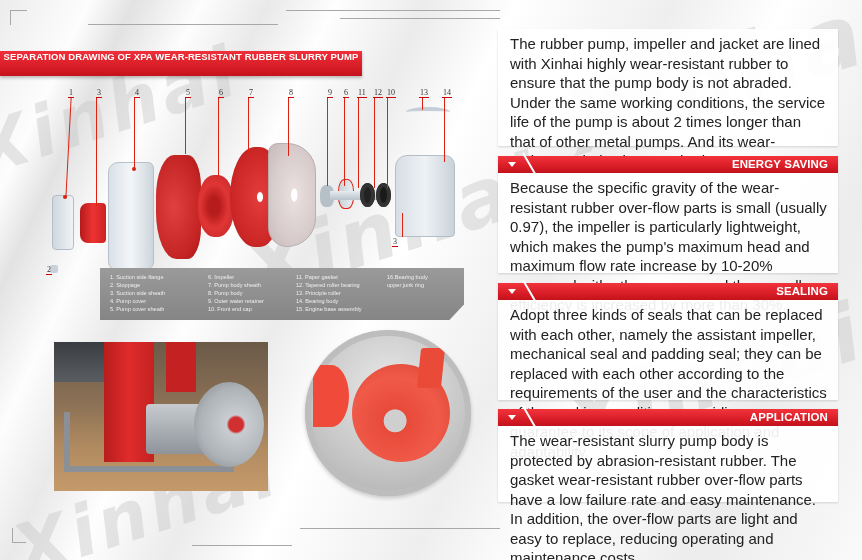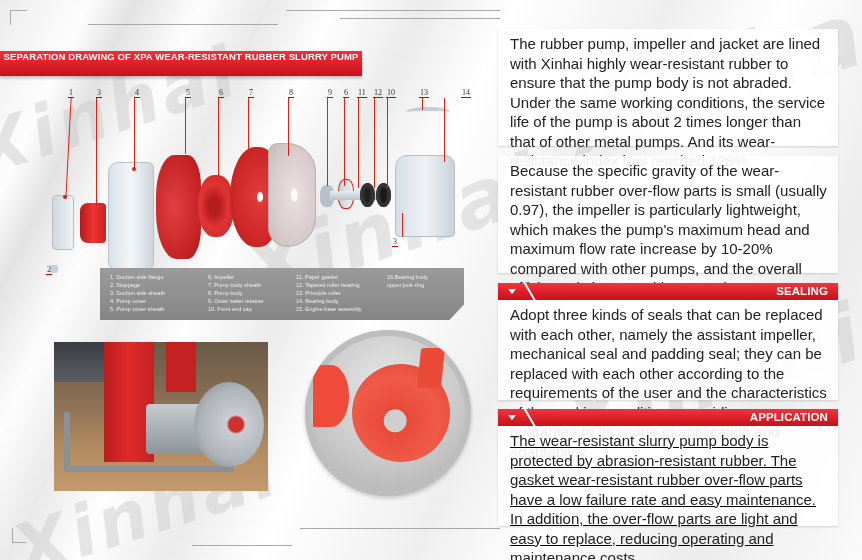--- a/index.html
+++ b/index.html
@@ -173,21 +173,21 @@
 
   <span class="callout" style="left:343px;top:3px;">12</span>
   <div class="leader" style="left:344px;top:13px;height:90px;"></div>
 
   <span class="callout" style="left:356px;top:3px;">10</span>
   <div class="leader" style="left:357px;top:13px;height:90px;"></div>
 
   <span class="callout" style="left:389px;top:3px;">13</span>
   <div class="leader" style="left:392px;top:13px;height:12px;"></div>
 
-  <span class="callout" style="left:412px;top:3px;margin-left:19px;">14</span>
+  <span class="callout" style="left:412px;top:3px;">14</span>
   <div class="leader" style="left:414px;top:13px;height:64px;"></div>
 
   <span class="callout" style="left:16px;top:180px;">2</span>
   <span class="callout" style="left:362px;top:152px;">3</span>
   <div class="leader" style="left:372px;top:128px;height:24px;"></div>
 </div>
 
 <div class="legend">
   <div class="legend-col" style="left:10px;">
     <div>1. Suction side flange</div>
@@ -229,32 +229,37 @@
   <div style="position:absolute;left:8px;top:35px;width:36px;height:62px;background:#ef4a3a;border-radius:0 50% 50% 0;"></div>
   <div style="position:absolute;left:47px;top:34px;width:98px;height:98px;border-radius:50%;background:radial-gradient(circle at 44% 58%,#cfcfcf 0 14%,#e84a3a 15%,#f05a48 55%,#d8402f 100%);"></div>
   <div style="position:absolute;left:114px;top:18px;width:24px;height:40px;background:#ea4a38;border-radius:3px;transform:skewX(-6deg);"></div>
 </div>
 
 <div class="panel" style="top:29px;height:117px;">
   <div class="panel-body">The rubber pump, impeller and jacket are lined with Xinhai highly wear-resistant rubber to ensure that the pump body is not abraded. Under the same working conditions, the service life of the pump is about 2 times longer than that of other metal pumps. And its wear-resistance index has reached 128%.</div>
 </div>
 
 <div class="panel" style="top:156px;height:117px;">
+  <div class="panel-head">
+    <span class="tri"></span>
+    <span class="slash"></span>
+    <span class="title">ENERGY SAVING</span>
+  </div>
   <div class="panel-body">Because the specific gravity of the wear-resistant rubber over-flow parts is small (usually 0.97), the impeller is particularly lightweight, which makes the pump's maximum head and maximum flow rate increase by 10-20% compared with other pumps, and the overall efficiency is increased by more than 30%.</div>
 </div>
 
 <div class="panel" style="top:283px;height:117px;">
   <div class="panel-head">
     <span class="tri"></span>
     <span class="slash"></span>
     <span class="title">SEALING</span>
   </div>
   <div class="panel-body">Adopt three kinds of seals that can be replaced with each other, namely the assistant impeller, mechanical seal and padding seal; they can be replaced with each other according to the requirements of the user and the characteristics of the working conditions, providing a guarantee to its scope of application and adaptability.</div>
 </div>
 
-<div class="panel" style="top:409px;height:117px;text-decoration:underline;">
+<div class="panel" style="top:409px;height:93px;">
   <div class="panel-head">
     <span class="tri"></span>
     <span class="slash"></span>
     <span class="title">APPLICATION</span>
   </div>
   <div class="panel-body">The wear-resistant slurry pump body is protected by abrasion-resistant rubber. The gasket wear-resistant rubber over-flow parts have a low failure rate and easy maintenance. In addition, the over-flow parts are light and easy to replace, reducing operating and maintenance costs.</div>
 </div>
 
 </body></html>

